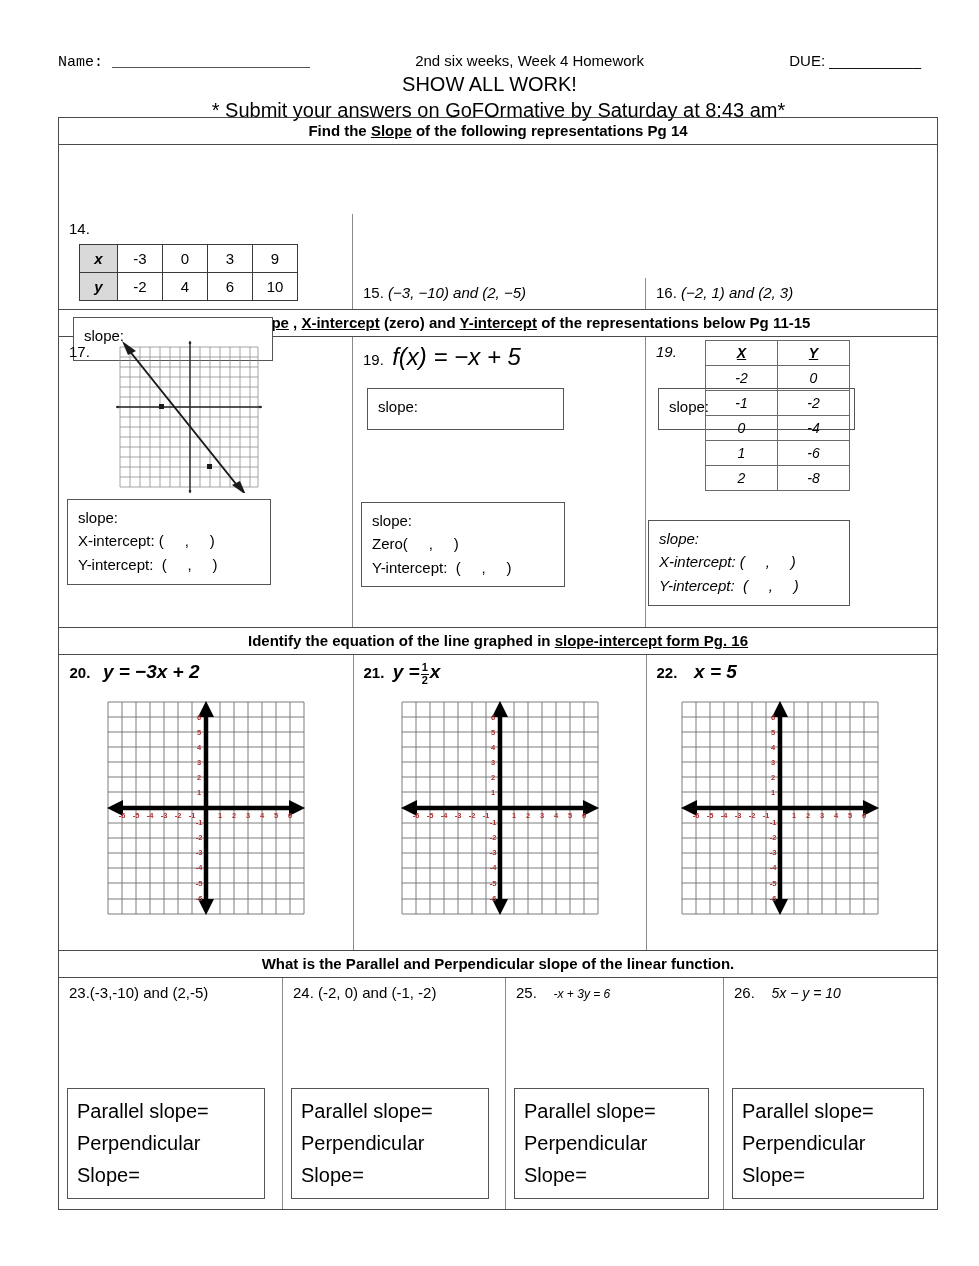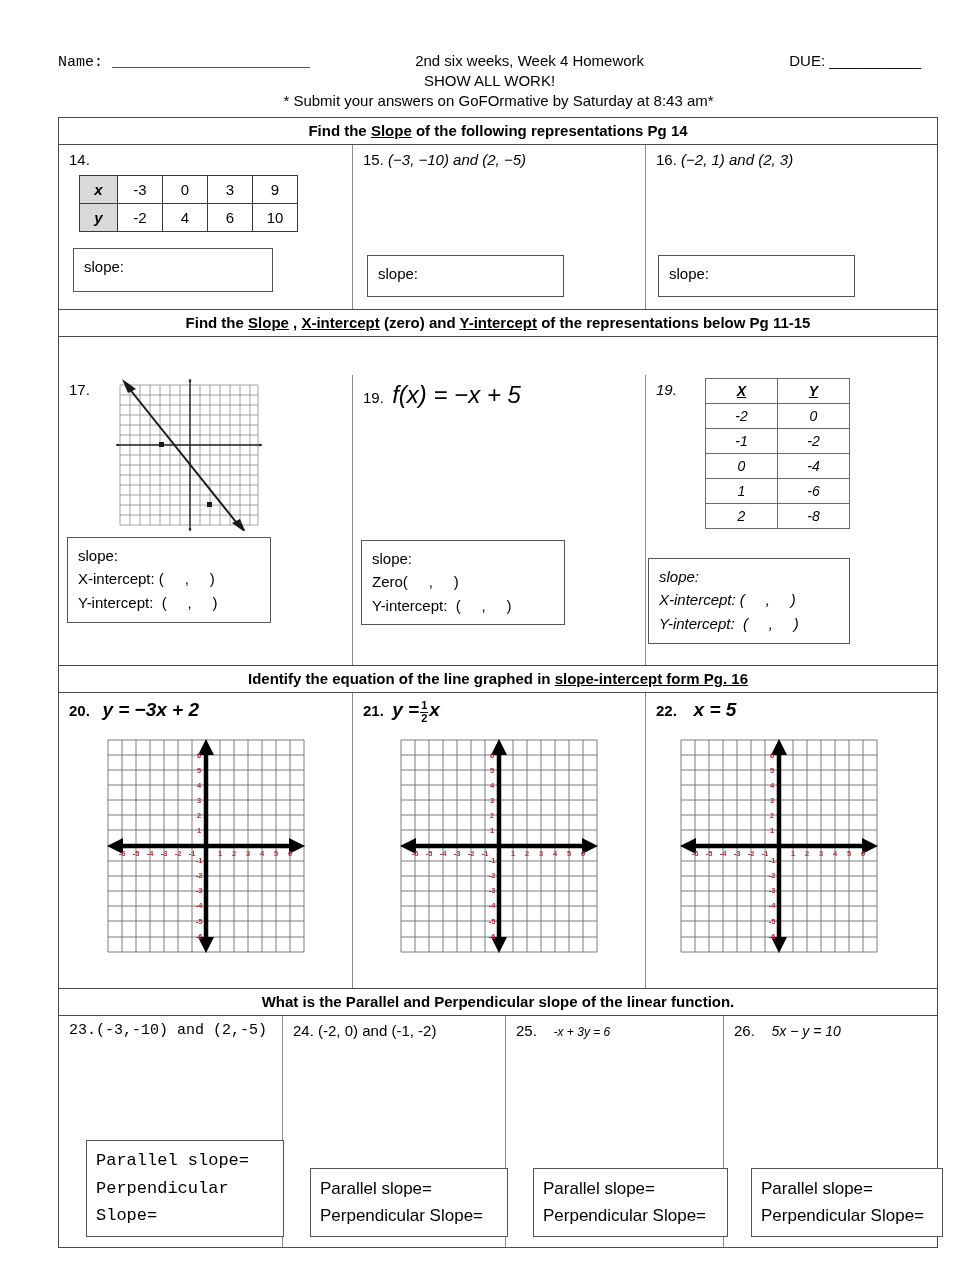--- a/index.html
+++ b/index.html
@@ -17,21 +17,21 @@
 
   
   .page-header { padding: 52px 58px 0 58px; }
   .hdr-line1 {
     display: flex; align-items: baseline;
     font-size: 15px; line-height: 1.15;
   }
   .hdr-name { white-space: pre; font-family: Liberation Mono, monospace; }
   .hdr-title { flex: 1; text-align: center; white-space: pre; margin-left: -40px;}
   .hdr-due { white-space: pre; }
-  .hdr-center { text-align: center; font-size: 15px; line-height: 1.3; }
+  .hdr-center { text-align: center; font-size: 20px; line-height: 1.3; }
   .hdr-center.c2 { padding-left: 18px; }
 
   
   .sheet {
     position: absolute;
     left: 58px; top: 117px;
     width: 880px;
     border: 1.5px solid #4a4a4a;
     border-bottom: none;
   }
@@ -50,21 +50,21 @@
   .cell {
     position: relative;
     border-right: 1.5px solid #8a8a8a;
     padding: 6px 8px 8px 10px;
   }
   .cell:last-child { border-right: none; }
   .qnum { font-size: 15px; }
   .qnum.bold { font-weight: bold; }
 
   
-  .r1 { height: 165px; }
+  .r1 { height: 165px; align-items: flex-end; }
   .r1 .c1 { width: 294px; }
   .r1 .c2 { width: 293px; }
   .r1 .c3 { width: 290px; }
 
   table.xy {
     border-collapse: collapse;
     margin: 7px 0 0 10px;
     border: 1.6px solid #3a3a3a;
   }
   table.xy td {
@@ -83,21 +83,21 @@
     position: absolute;
     border: 1.2px solid #555;
     background: #fff;
     font-size: 15px;
     padding: 6px 10px 6px 10px;
     line-height: 1.55;
   }
   .ansbox div { white-space: pre; }
 
   
-  .r2 { height: 291px; margin-top: 38px; }
+  .r2 { height: 291px; }
   .r2 .c1 { width: 294px; }
   .r2 .c2 { width: 293px; }
   .r2 .c3 { width: 290px; font-style: italic; }
 
   .graph17 {
     position: absolute;
     left: 57px; top: 4px;
     width: 146px; height: 152px;
   }
 
@@ -109,49 +109,49 @@
   }
   table.xy19 td {
     border: 1.1px solid #6a6a6a;
     width: 72px; height: 25px;
     text-align: center; font-size: 14px;
   }
   table.xy19 td.hd { font-weight: bold; }
   table.xy19 td.hd span { text-decoration: underline; }
 
   
-  .r3 { height: 296px; }
+  .r3 { height: 296px; justify-content: center; }
   .r3 .c1 { width: 294px; }
   .r3 .c2 { width: 293px; }
   .r3 .c3 { width: 290px; }
   .frac {
     display: inline-flex; flex-direction: column;
     vertical-align: middle; text-align: center;
     font-size: 11px; line-height: 1.05;
     margin: 0 1px;
   }
   .frac .num { border-bottom: 1px solid #000; padding: 0 1px; }
   .grid-wrap {
     position: absolute;
     left: 50%; transform: translateX(-50%);
     top: 42px;
   }
   .r3 .c3 .grid-wrap { left: 46%; }
 
   
   .r4 { height: 232px; border-bottom: 1.5px solid #4a4a4a; }
-  .r4 .c1 { width: 224px; font-family: Liberation Mono, monospace; }
+  .r4 .c1 { width: 224px; }
   .r4 .c2 { width: 223px; }
   .r4 .c3 { width: 218px; }
   .r4 .c4 { width: 212px; }
   .ppbox {
     position: absolute;
-    left: 27px; bottom: 10px;
+    left: 8px; bottom: 10px;
     border: 1.2px solid #555;
-    font-size: 17px;
+    font-size: 20px;
     padding: 6px 8px 7px 9px;
     line-height: 1.6;
     background: #fff;
   }
   .ital { font-style: italic; }
 </style>
 </head>
 <body>
 
 <div class="page-header">

